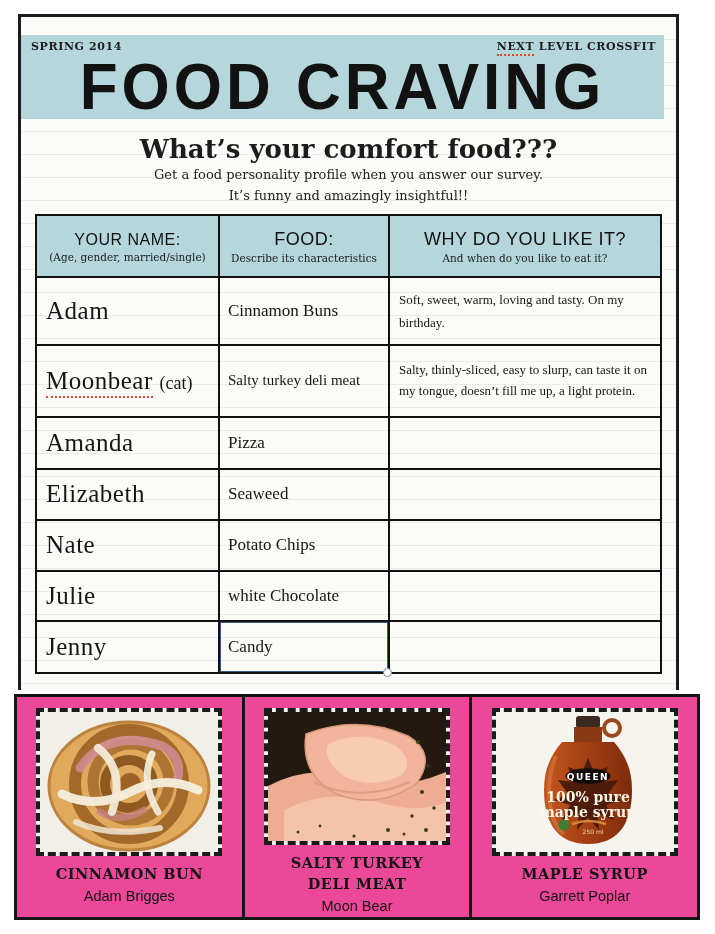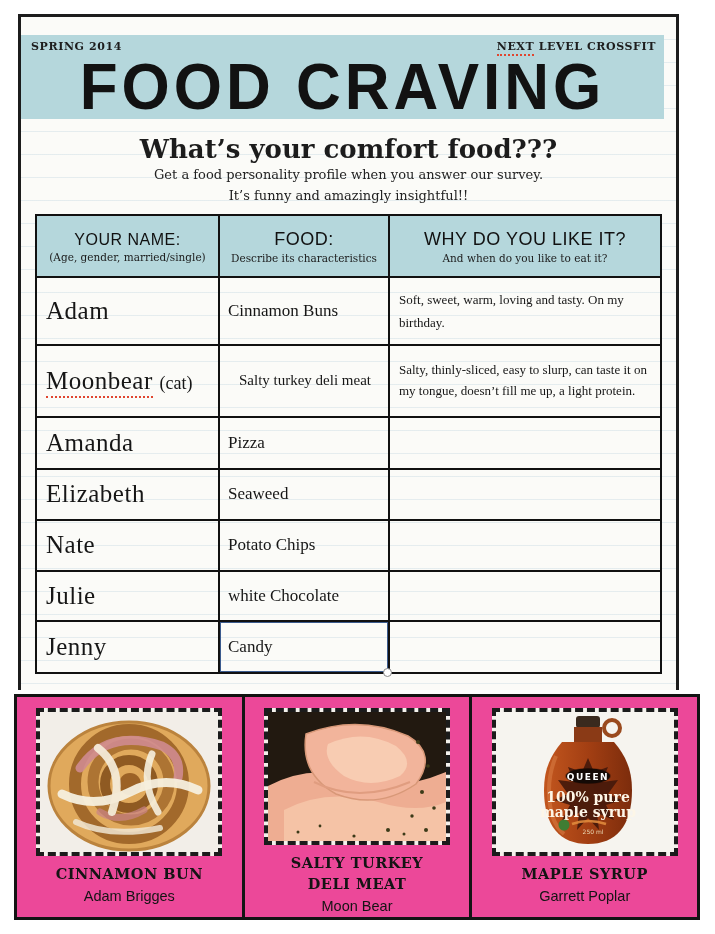--- a/index.html
+++ b/index.html
@@ -141,21 +141,21 @@
         <span class="th-sub">And when do you like to eat it?</span>
       </th>
     </tr>
     <tr style="height:68px;">
       <td class="hand name-cell">Adam</td>
       <td class="hand food-cell">Cinnamon Buns</td>
       <td class="hand why-cell">Soft, sweet, warm, loving and tasty. On my birthday.</td>
     </tr>
     <tr style="height:72px;">
       <td class="hand name-cell"><span class="sq-name">Moonbear</span> <span class="note">(cat)</span></td>
-      <td class="hand food-cell" style="font-size:15px;text-align:center;">Salty turkey deli meat</td>
+      <td class="hand food-cell" style="font-size:15px;">Salty turkey deli meat</td>
       <td class="hand why-cell" style="line-height:1.6;padding-top:4px;">Salty, thinly-sliced, easy to slurp, can taste it on my tongue, doesn’t fill me up, a light protein.</td>
     </tr>
     <tr style="height:52px;padding-left:23px;">
       <td class="hand name-cell">Amanda</td>
       <td class="hand food-cell">Pizza</td>
       <td class="hand why-cell"></td>
     </tr>
     <tr style="height:51px;">
       <td class="hand name-cell">Elizabeth</td>
       <td class="hand food-cell">Seaweed</td>

